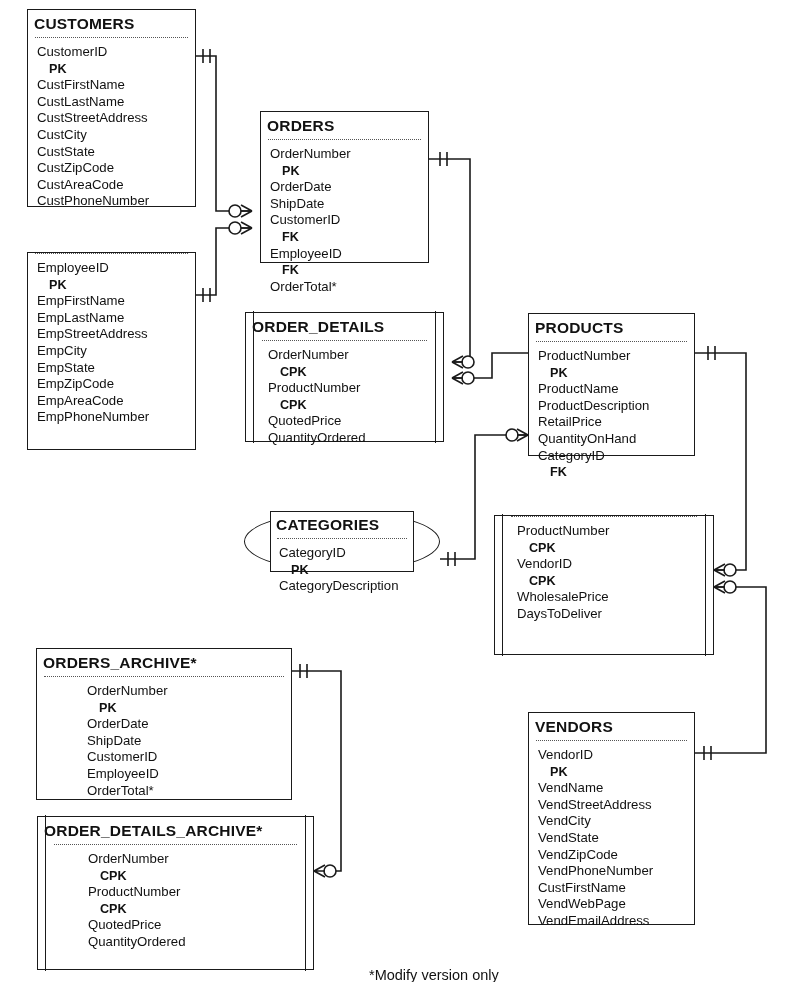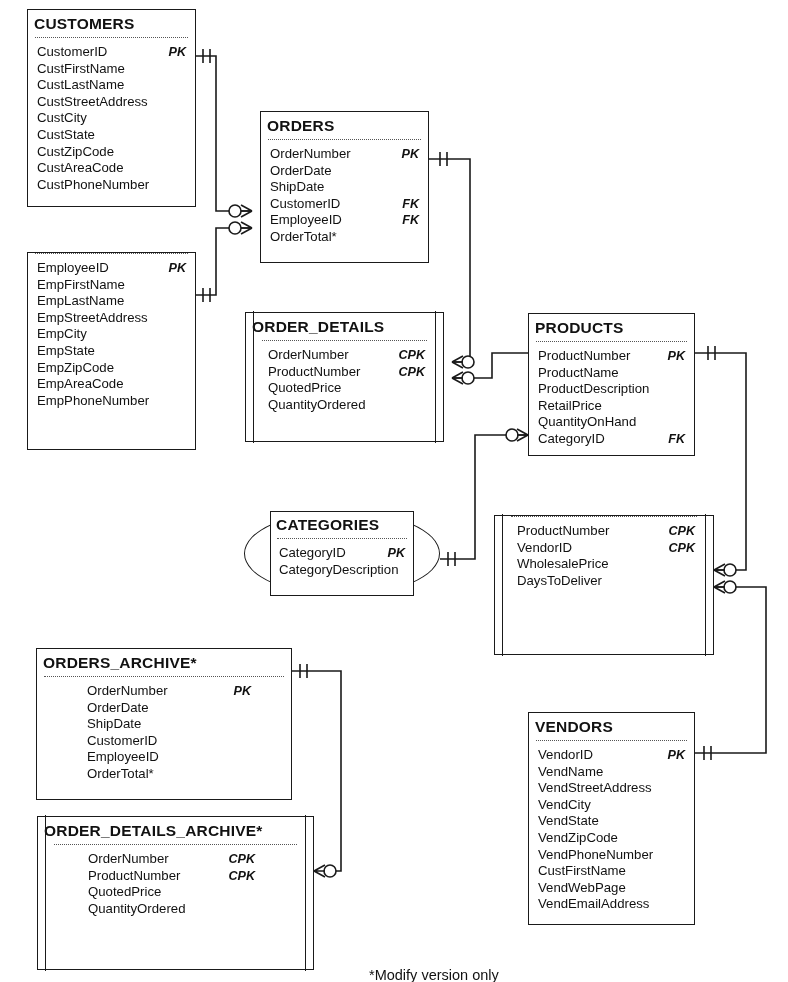--- a/index.html
+++ b/index.html
@@ -59,24 +59,24 @@
     padding: 6px 9px 9px 9px;
   }
   .field {
     display: flex;
     justify-content: space-between;
     align-items: baseline;
     font-size: 13.2px;
     line-height: 16.6px;
     color: #111;
     white-space: nowrap;
+    flex-direction: column;
   }
   .field .fname { }
   .field .fkey {
-    font-style: italic;
     font-weight: bold;
     font-size: 12.6px;
     padding-left: 12px;
   }
 
   
   .entity.rounded {
     border: none;
     background: transparent;
   }
@@ -342,21 +342,21 @@
           <span class="fname">QuantityOnHand</span>
           <span class="fkey"></span>
         </div>
       <div class="field">
           <span class="fname">CategoryID</span>
           <span class="fkey">FK</span>
         </div>
     </div>
   </div>
 
-  <div class="entity rounded" style="left:244px; top:511px; width:196px; height:85px;">
+  <div class="entity rounded" style="left:244px; top:511px; width:196px; height:61px;">
     <div class="capsule"></div>
     <div class="inner"></div>
     <div style="position:absolute; left:26px; right:26px; top:0;">
       <div class="entity-title">CATEGORIES</div>
       <div class="title-sep"></div>
       <div class="fields">
         <div class="field">
             <span class="fname">CategoryID</span>
             <span class="fkey">PK</span>
           </div>

